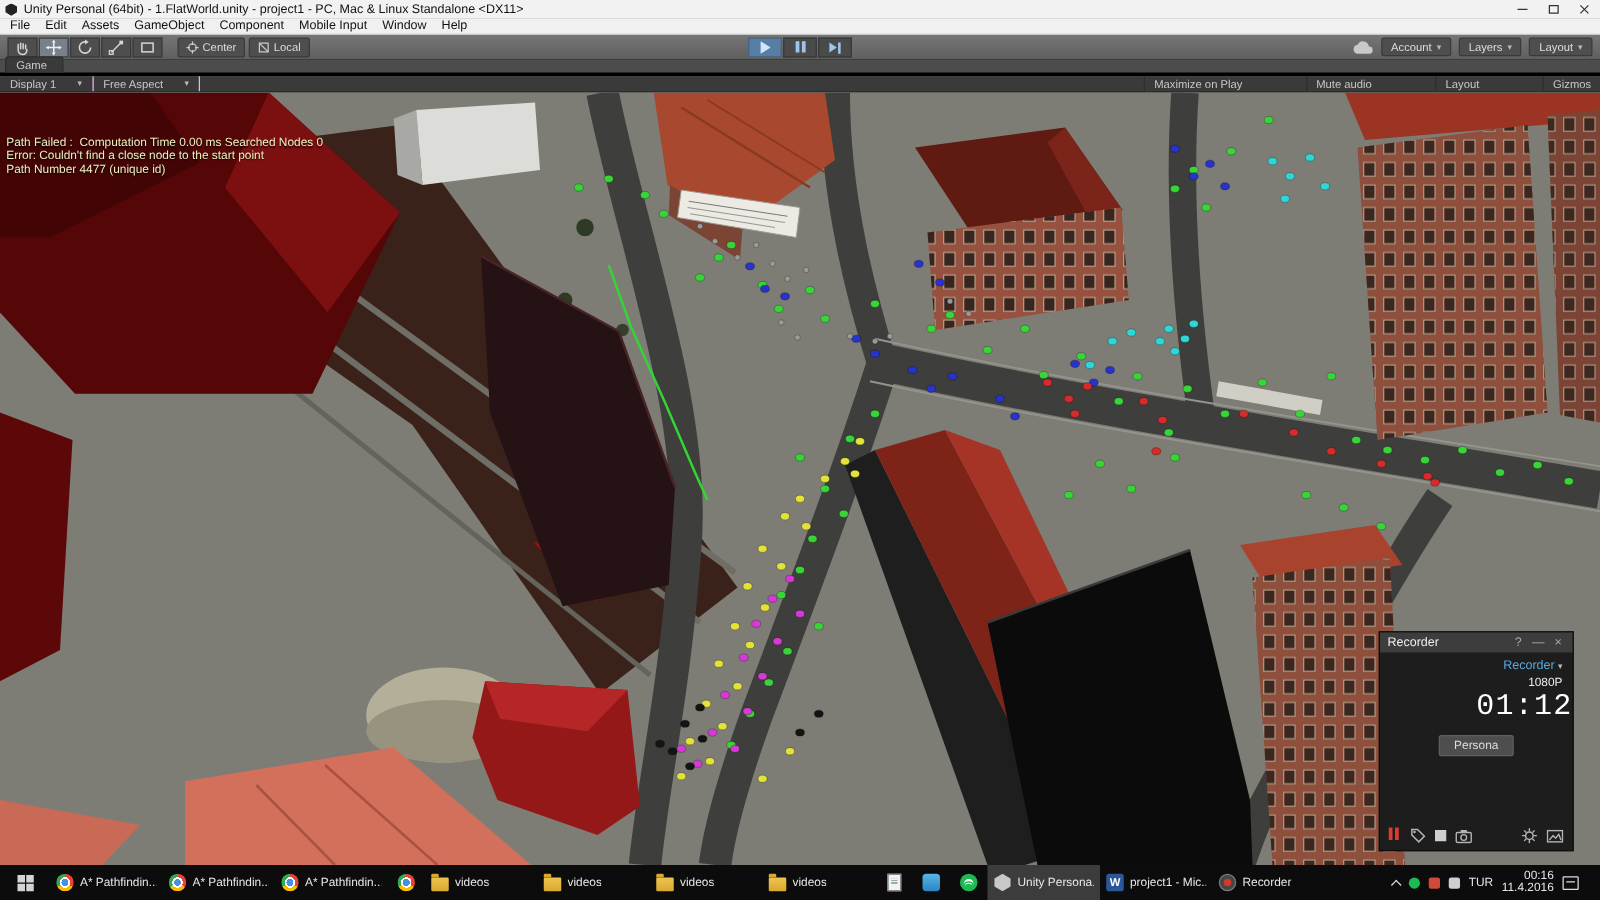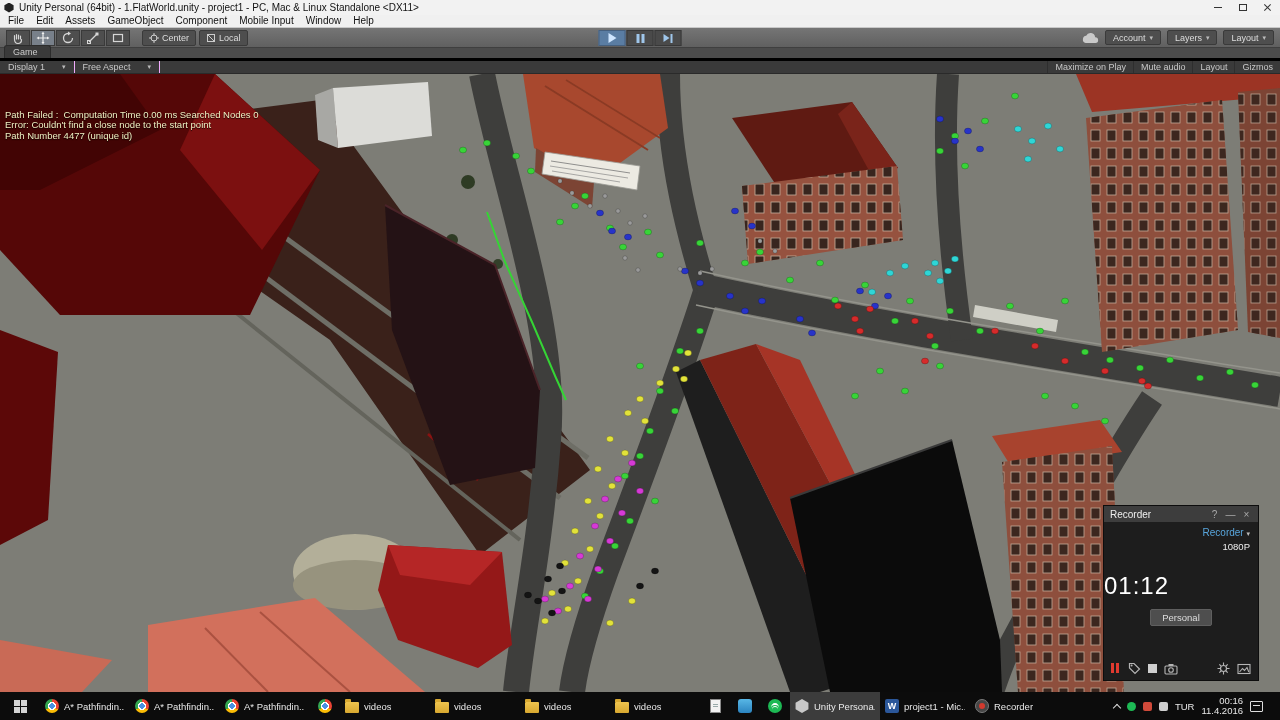--- a/index.html
+++ b/index.html
@@ -52,21 +52,21 @@
   .dd-arrow{font-size:7px;color:#bbb;}
 
   
   .game-tab-row{position:absolute;top:48px;left:0;width:100%;height:13px;background:#4c4c4c;
                 display:flex;align-items:flex-end;padding-left:4px;border-bottom:3px solid #000000;}
   .game-tab{background:#3a3a3a;color:#ccc;font-size:9px;padding:1px 12px 1px 8px;
             border:1px solid #2c2c2c;border-bottom:none;border-radius:3px 3px 0 0;}
   .game-bar{position:absolute;top:61px;left:0;width:100%;height:13px;background:#3a3a3a;
             display:flex;align-items:center;font-size:9px;color:#c8c8c8;border-bottom:1px solid #2a2a2a;}
   .gb-dd{display:flex;align-items:center;gap:17px;padding:0 8px;border-right:1px solid #f0abfc;height:100%;}
-  .gb-right{margin-left:auto;display:flex;height:100%;align-items:center;}
+  .gb-right{margin-left:auto;display:flex;height:100%;align-items:center;gap:44px;}
   .gb-btn{padding:0 7px;border-left:1px solid #2e2e2e;height:100%;display:flex;align-items:center;}
 
   
   .scene{position:absolute;top:74px;left:0;width:1280px;height:618px;background:#7d7d76;overflow:hidden;}
   .scene svg{position:absolute;inset:0;display:block;}
   .debug-overlay{position:absolute;top:4px;left:5px;font-size:9.5px;line-height:10.5px;
                  color:#efefc2;text-shadow:0 1px 1px rgba(0,0,0,.85);white-space:pre;}
 
   
   .goplay{position:absolute;top:40px;right:66px;display:flex;align-items:center;gap:8px;
@@ -74,22 +74,22 @@
   .goplay-text{font-size:24px;font-weight:bold;color:#ededed;text-shadow:0 1px 3px rgba(0,0,0,.6);}
 
   
   .recorder{position:absolute;left:1103px;top:505px;width:156px;height:176px;background:#1d1d1d;
             border:1px solid #0d0d0d;z-index:35;color:#ddd;font-size:10px;}
   .rec-header{height:16px;background:#3d3d3d;display:flex;align-items:center;padding:0 6px;gap:5px;}
   .rec-title{flex:1;color:#eee;}
   .rec-hbtn{width:11px;text-align:center;color:#aaa;}
   .rec-menu{text-align:right;color:#58a6dd;padding:5px 8px 0;}
   .rec-res{text-align:right;color:#eee;padding:3px 8px 0;font-size:9.5px;}
-  .rec-time{text-align:left;font-size:24px;color:#fff;margin-top:20px;letter-spacing:1px;
-            font-family:Liberation Sans, sans-serif;}
+  .rec-time{text-align:right;font-size:24px;color:#fff;margin-top:0;letter-spacing:1px;
+            font-family:Liberation Mono, monospace;}
   .rec-play{display:block;margin:9px auto 0;background:#4e4e4e;border:1px solid #5f5f5f;color:#ddd;
             font-size:9.5px;padding:2px 11px;border-radius:2px;font-family:inherit;}
   .rec-footer{position:absolute;bottom:5px;left:7px;right:7px;display:flex;align-items:center;gap:7px;}
   .rec-sp{flex:1;}
   .rec-pause i{display:inline-block;width:3px;height:10px;background:#e03a2f;margin-right:2px;}
   .rec-stop{width:9px;height:9px;background:#cfcfcf;display:inline-block;}
 
   
   .taskbar{position:absolute;bottom:0;left:0;width:100%;height:28px;background:#0c0c0c;
            display:flex;align-items:stretch;z-index:40;color:#e8e8e8;}
@@ -537,21 +537,21 @@
       <span class="rec-hbtn">?</span>
       <span class="rec-hbtn">—</span>
       <span class="rec-hbtn">×</span>
     </div>
     <div class="rec-menu">
       <span>Recorder</span>
       <span class="dd-arrow">▾</span>
     </div>
     <div class="rec-res">1080P</div>
     <div class="rec-time">01:12</div>
-    <button class="rec-play">Personal</button>
+    <button class="rec-play">Persona</button>
     <div class="rec-footer">
       <span class="rec-pause"><i></i><i></i></span>
       <svg width="13" height="13" viewBox="0 0 13 13">
           <path d="M1.5 1.5 H6 L11.5 7 L7 11.5 L1.5 6 Z" stroke="#b5b5b5" fill="none" stroke-width="1.2"></path>
           <circle cx="3.6" cy="3.6" r="1" fill="#b5b5b5"></circle>
         </svg>
       <span class="rec-stop"></span>
       <svg width="14" height="12" viewBox="0 0 14 12">
           <rect x="1" y="3" width="12" height="8" rx="1" fill="none" stroke="#b5b5b5" stroke-width="1.1"></rect>
           <circle cx="7" cy="7" r="2.3" fill="none" stroke="#b5b5b5" stroke-width="1.1"></circle>

